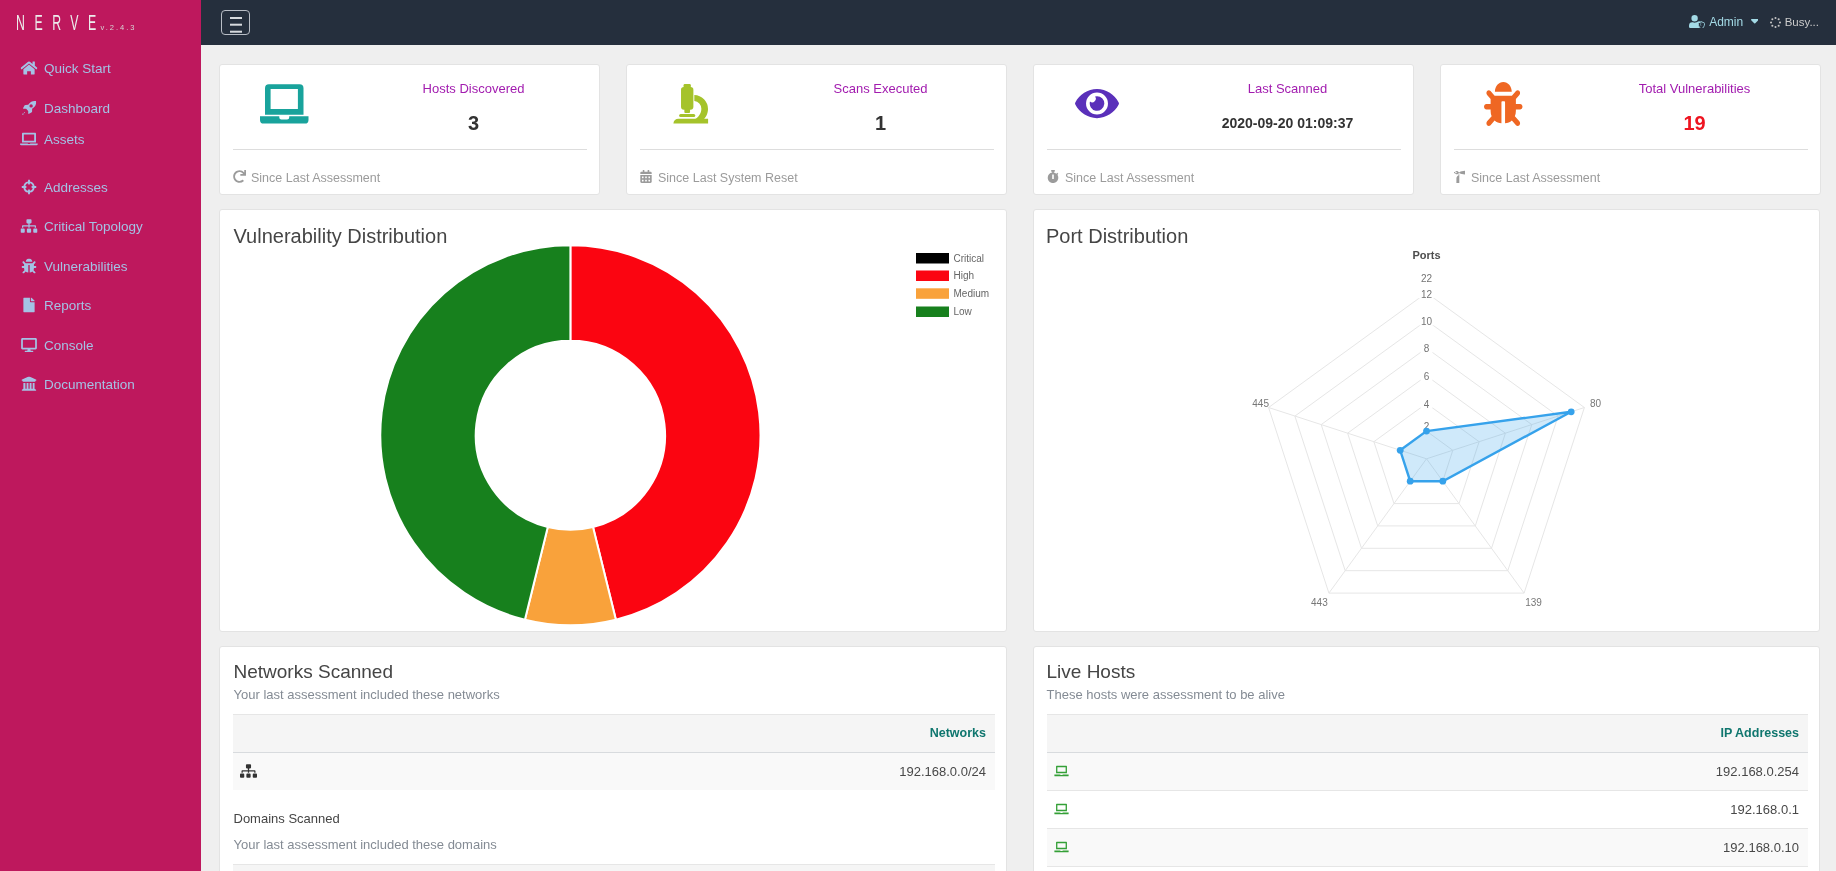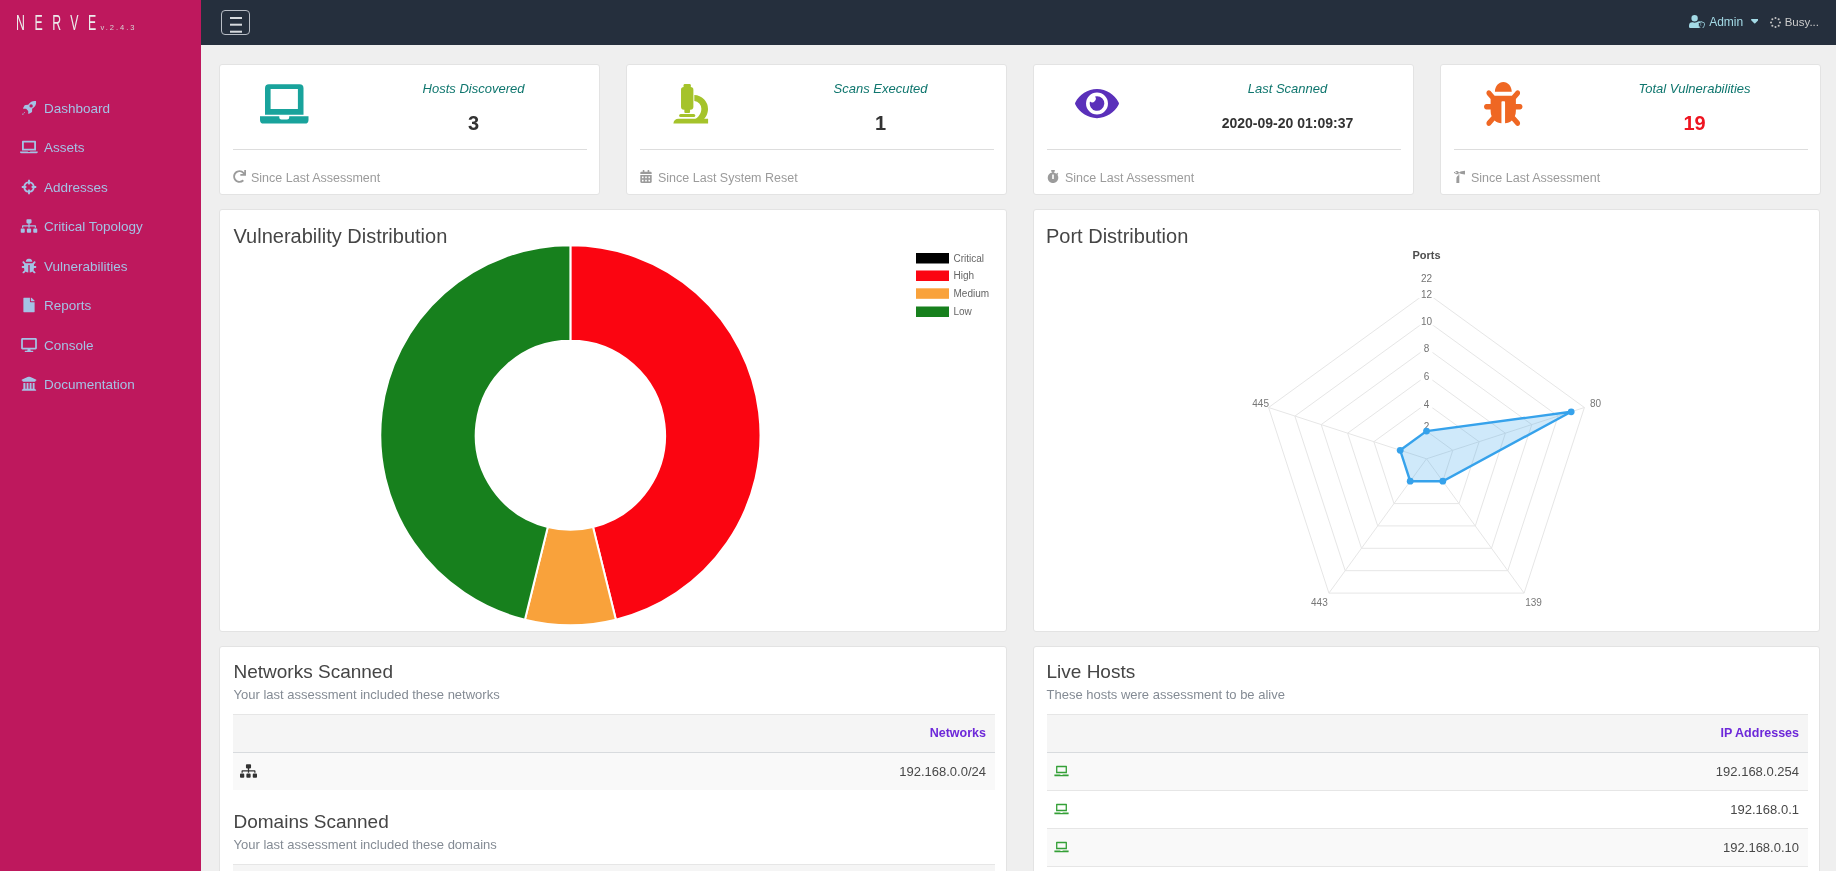--- a/index.html
+++ b/index.html
@@ -5,43 +5,49 @@
 * { margin:0; padding:0; box-sizing:border-box; }
 html,body { width:1836px; height:871px; overflow:hidden; background:#252f3d; font-family:"Liberation Sans",sans-serif; }
 .content { position:absolute; left:201px; top:45px; width:1635px; height:826px; background:#efefef; }
 .card { position:absolute; background:#fff; border:1px solid #e3e3e3; border-radius:3px; }
 .abs { position:absolute; }
 
 .menu-item { position:absolute; left:0; width:201px; height:40px; color:#a4c2e5; font-size:13.5px; }
 .menu-item svg { position:absolute; left:28.5px; top:50%; transform:translate(-50%,-50%); }
 .menu-item span { position:absolute; left:44px; top:50%; transform:translateY(-50%); white-space:nowrap; }
 
-.stat-title { position:absolute; width:100%; text-align:center; font-size:13px; line-height:13px; color:#0f766e;font-style:italic; }
+.stat-title { position:absolute; width:100%; text-align:center; font-size:13px; line-height:13px; color:#a21caf; }
 .stat-num { position:absolute; width:100%; text-align:center; font-size:20px; font-weight:bold; color:#333; }
 .stat-foot { position:absolute; left:13px; bottom:9px; font-size:12.5px; color:#9b9b9b;margin-top:28px; }
 .stat-hr { position:absolute; left:13px; right:12px; top:84px; border-top:1px solid #ddd; }
 .card-title { position:absolute; font-size:20px; color:#454545; }
 .card-sub { position:absolute; font-size:13px; color:#848b94; }
 table.tbl { position:absolute; border-collapse:collapse; font-size:13px; color:#484848; }
-table.tbl th { font-weight:bold; color:#6d28d9; text-align:right; font-size:12.5px; border-bottom:1px solid #d8dbde; }
+table.tbl th { font-weight:bold; color:#0f766e; text-align:right; font-size:12.5px; border-bottom:1px solid #d8dbde; }
 table.tbl th, table.tbl td { padding:8px 9px 8px 7px; border-top:1px solid #e6e6e6; height:38px; }
 table.tbl td.val { text-align:right; }
 </style>
 </head>
 <body>
 
 <div style="position:absolute;left:0;top:0;width:201px;height:871px;background:#be185d;">
   <div style="position:absolute;left:16px;top:12px;color:#ececec;font-size:22px;line-height:22px;white-space:nowrap;"><span style="display:inline-block;transform:scaleX(0.56);transform-origin:0 0;letter-spacing:17px;">NERVE</span><span style="position:absolute;left:84.5px;top:5px;font-size:7.5px;letter-spacing:2px;color:#d6d6d6;">v.2.4.3</span></div>
+  <div class="menu-item" style="top:48px;">
+    <svg width="17" height="15" viewBox="0 0 576 512">
+        <path fill="#a4c2e5" d="M280 148L96 300v164a16 16 0 0016 16h112V368h128v112h112a16 16 0 0016-16V300L296 148a12 12 0 00-16 0zM571 251L488 183V44a12 12 0 00-12-12h-56a12 12 0 00-12 12v73L318 43a48 48 0 00-61 0L5 251a12 12 0 00-2 17l26 31a12 12 0 0017 2l235-194a12 12 0 0116 0l235 194a12 12 0 0017-2l26-31a12 12 0 00-2-17z"></path>
+      </svg>
+    <span>Quick Start</span>
+  </div>
   <div class="menu-item" style="top:88px;">
     <svg width="15" height="15" viewBox="0 0 512 512">
         <path fill="#a4c2e5" d="M505 19c-60-12-121-7-171 23-36 21-72 56-105 107l-91 1c-14 0-30 11-37 24l-45 80c-8 15 1 29 17 29h84l72 72v84c0 16 14 25 29 17l80-45c13-7 24-23 24-37l1-91c51-33 86-69 107-105 30-50 35-111 23-171zM386 184a58 58 0 11-58-58 58 58 0 0158 58zM122 410c-14 21-58 38-95 42-6 1-10 12-4 18l19 19c6 6 17 2 18-4 4-37 21-81 42-95z"></path>
       </svg>
     <span>Dashboard</span>
   </div>
-  <div class="menu-item" style="top:127px;padding-left:36px;">
+  <div class="menu-item" style="top:119px;padding-left:36px;">
     <svg width="18" height="15" viewBox="0 0 640 512">
         <path fill="#a4c2e5" fill-rule="evenodd" d="M96 32h448a24 24 0 0124 24v328H72V56a24 24 0 0124-24zm40 64v224h368V96zM16 416h608a8 8 0 018 8v8a48 48 0 01-48 48H48a48 48 0 01-48-48v-8a8 8 0 018-8zm264 0h80v8a8 8 0 01-8 8h-64a8 8 0 01-8-8z"></path>
       </svg>
     <span>Assets</span>
   </div>
   <div class="menu-item" style="top:167px;">
     <svg width="15" height="15" viewBox="0 0 512 512">
         <path fill="#a4c2e5" d="M500 224h-52.8C436.1 135.7 376.3 75.9 288 64.8V12c0-6.6-5.4-12-12-12h-40c-6.6 0-12 5.4-12 12v52.8C135.7 75.9 75.9 135.7 64.8 224H12c-6.6 0-12 5.4-12 12v40c0 6.6 5.4 12 12 12h52.8C75.9 376.3 135.7 436.1 224 447.2V500c0 6.6 5.4 12 12 12h40c6.6 0 12-5.4 12-12v-52.8C376.3 436.1 436.1 376.3 447.2 288H500c6.6 0 12-5.4 12-12v-40c0-6.6-5.4-12-12-12zM288 381.3V356c0-6.6-5.4-12-12-12h-40c-6.6 0-12 5.4-12 12v25.3C171 371 141 341 130.7 288H156c6.6 0 12-5.4 12-12v-40c0-6.6-5.4-12-12-12h-25.3C141 171 171 141 224 130.7V156c0 6.6 5.4 12 12 12h40c6.6 0 12-5.4 12-12v-25.3C341 141 371 171 381.3 224H356c-6.6 0-12 5.4-12 12v40c0 6.6 5.4 12 12 12h25.3C371 341 341 371 288 381.3z"></path>
       </svg>
     <span>Addresses</span>
@@ -246,21 +252,21 @@
     <tr style="background:#f9f9f9;">
             <td>
       <svg width="17" height="14" viewBox="0 0 640 512" style="display:block;">
                 <path fill="#333" d="M128 352H32c-17.7 0-32 14.3-32 32v96c0 17.7 14.3 32 32 32h96c17.7 0 32-14.3 32-32v-96c0-17.7-14.3-32-32-32zm-24-80h192v48h48v-48h192v48h48v-58c0-21-17.2-38-38.4-38H344v-64h40c17.7 0 32-14.3 32-32V32c0-17.7-14.3-32-32-32H256c-17.7 0-32 14.3-32 32v96c0 17.7 14.3 32 32 32h40v64H94.4C73.2 224 56 241.2 56 262.4V320h48v-48zm264 80h-96c-17.7 0-32 14.3-32 32v96c0 17.7 14.3 32 32 32h96c17.7 0 32-14.3 32-32v-96c0-17.7-14.3-32-32-32zm240 0h-96c-17.7 0-32 14.3-32 32v96c0 17.7 14.3 32 32 32h96c17.7 0 32-14.3 32-32v-96c0-17.7-14.3-32-32-32z"></path>
               </svg>
     </td>
             <td class="val">192.168.0.0/24</td>
           </tr>
   </tbody>
       </table>
-  <div class="card-title" style="left:13.5px;top:164px;font-size:19px;">Domains Scanned</div>
+  <div class="card-title" style="left:13.5px;top:164px;font-size:13px;">Domains Scanned</div>
   <div class="card-sub" style="left:13.5px;top:190px;">Your last assessment included these domains</div>
   <div style="position:absolute;left:13px;top:217.5px;width:762px;height:38px;background:#f5f5f5;border-top:1px solid #e6e6e6;"></div>
 </div>
 
 <div class="card" style="left:832px;top:600.5px;width:787px;height:420px;">
   <div class="card-title" style="left:12.5px;top:14px;font-size:19px;">Live Hosts</div>
   <div class="card-sub" style="left:12.5px;top:40px;">These hosts were assessment to be alive</div>
   <table class="tbl" style="left:13px;top:67px;width:761px;">
     <tbody>
           <tr style="background:#f5f5f5;">

